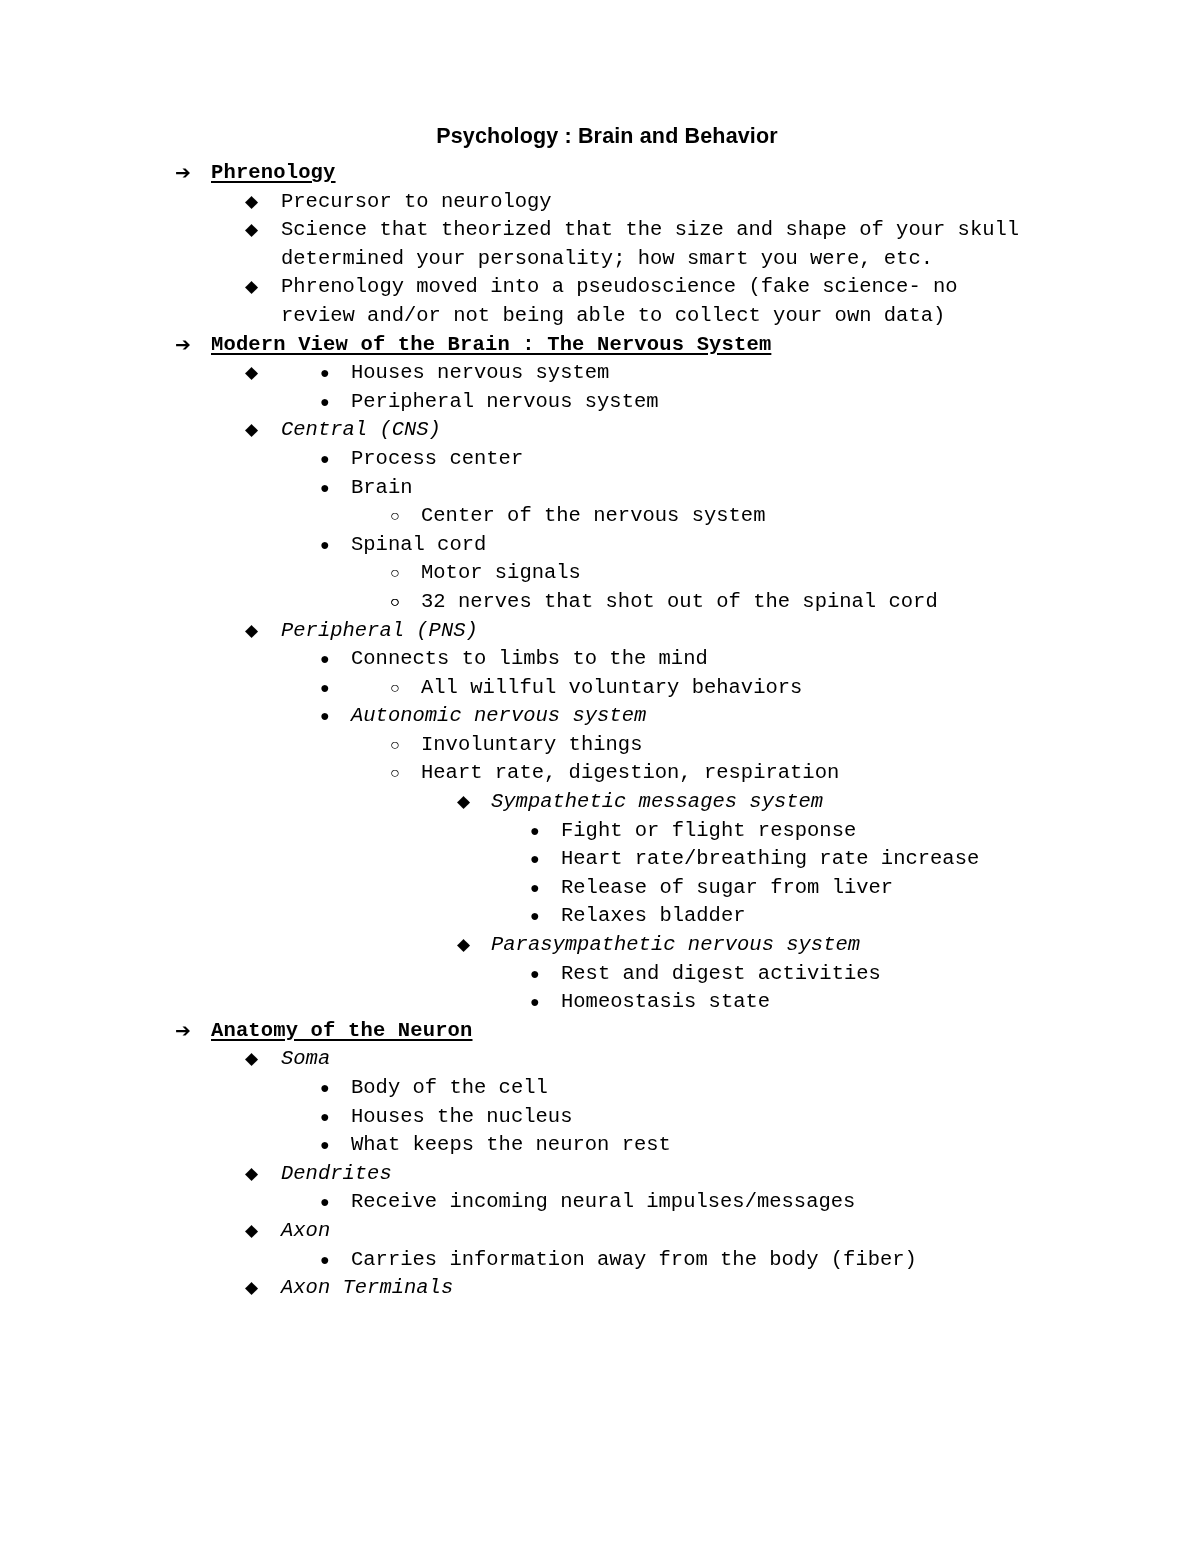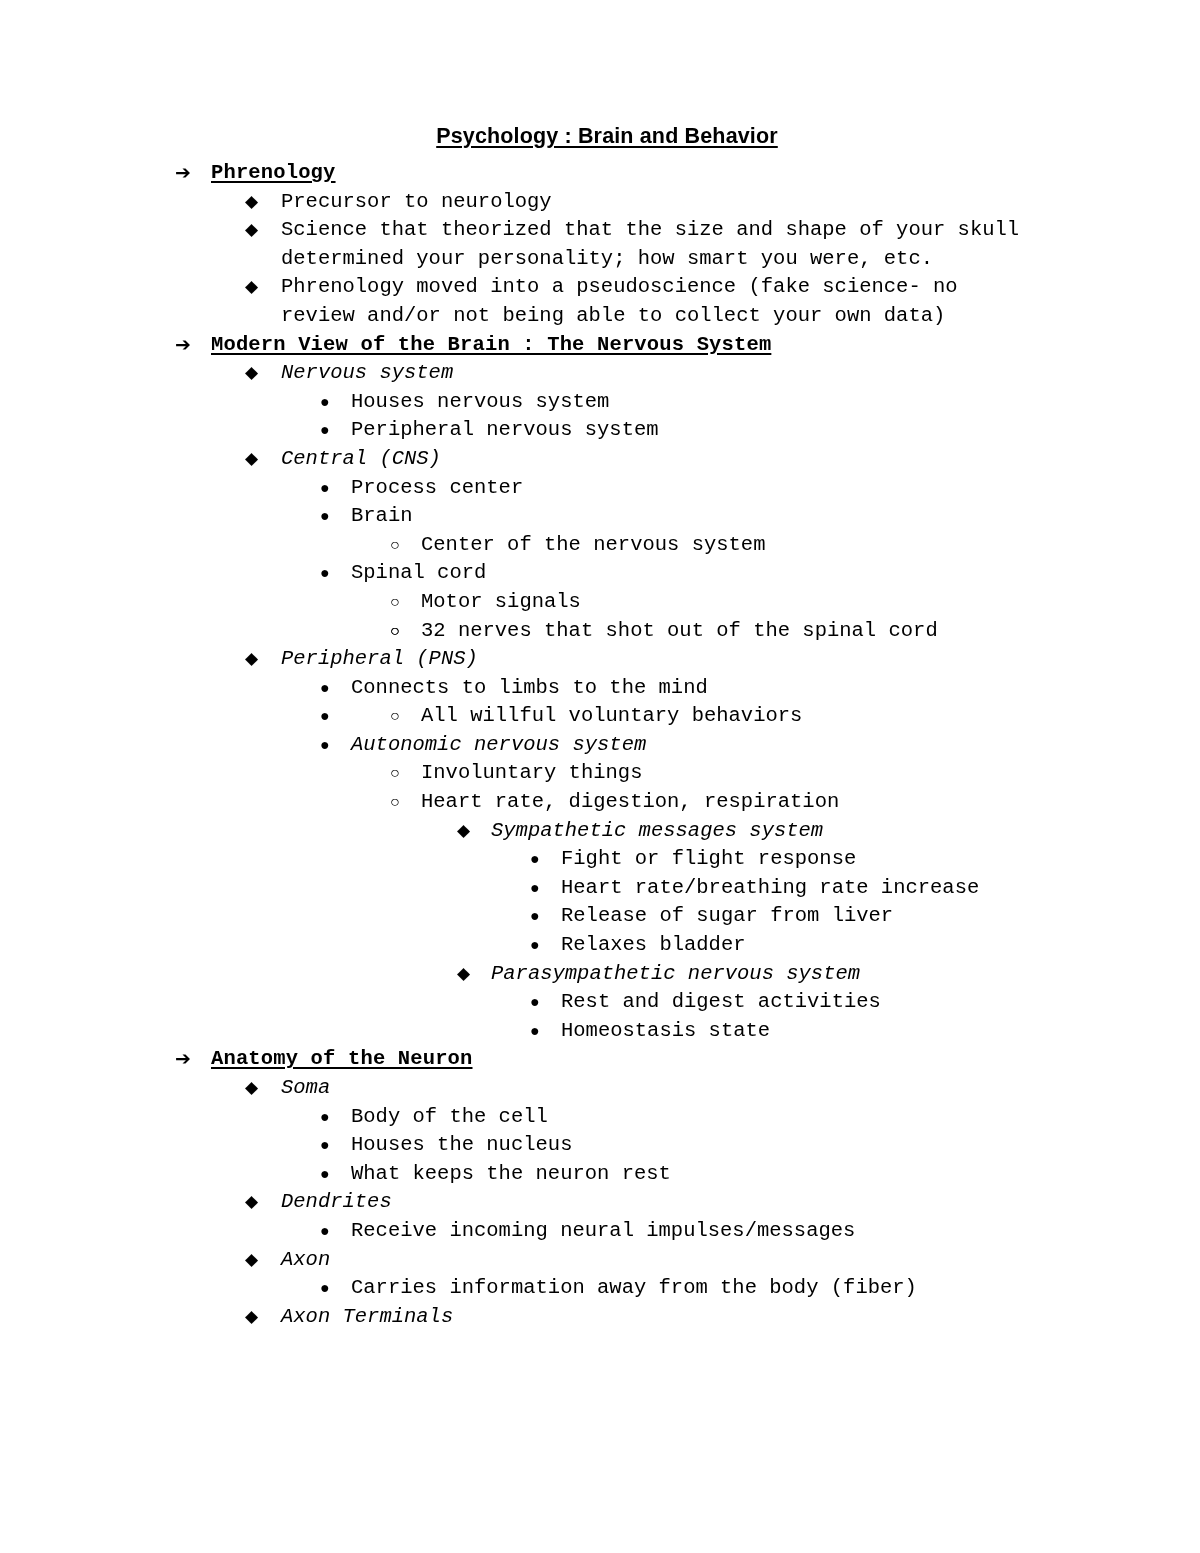--- a/index.html
+++ b/index.html
@@ -31,21 +31,20 @@
   .doc-title {
     text-align: center;
     font-size: 21.5px;
     font-weight: bold;
     letter-spacing: 0.15px;
     line-height: 29px;
     margin: 0 0 8px 0;
     padding-left: 14px;
   }
   .doc-title span.u {
-    text-decoration: underline;
     text-underline-offset: 3px;
   }
 
   
   .row {
     position: relative;
     display: block;
     font-size: 20.5px;
     line-height: 28.6px;
     margin: 0;
@@ -118,21 +117,20 @@
         <div class="row lvl2 wrapmax">
           <span class="bullet">◆</span>
           <span class="txt">Phrenology moved into a pseudoscience (fake science- no review and/or not being able to collect your own data)</span>
         </div>
         <div class="row lvl1 wrapmax">
           <span class="bullet">➔</span>
           <span class="txt"><span class="t-head"><span class="u">Modern View of the Brain : The Nervous System </span></span></span>
         </div>
         <div class="row lvl2 wrapmax">
           <span class="bullet">◆</span>
-          <span class="txt"><span class="t-ital">Nervous system</span></span>
         </div>
         <div class="row lvl3">
           <span class="bullet">●</span>
           <span class="txt">Houses nervous system</span>
         </div>
         <div class="row lvl3">
           <span class="bullet">●</span>
           <span class="txt">Peripheral nervous system</span>
         </div>
         <div class="row lvl2 wrapmax">

